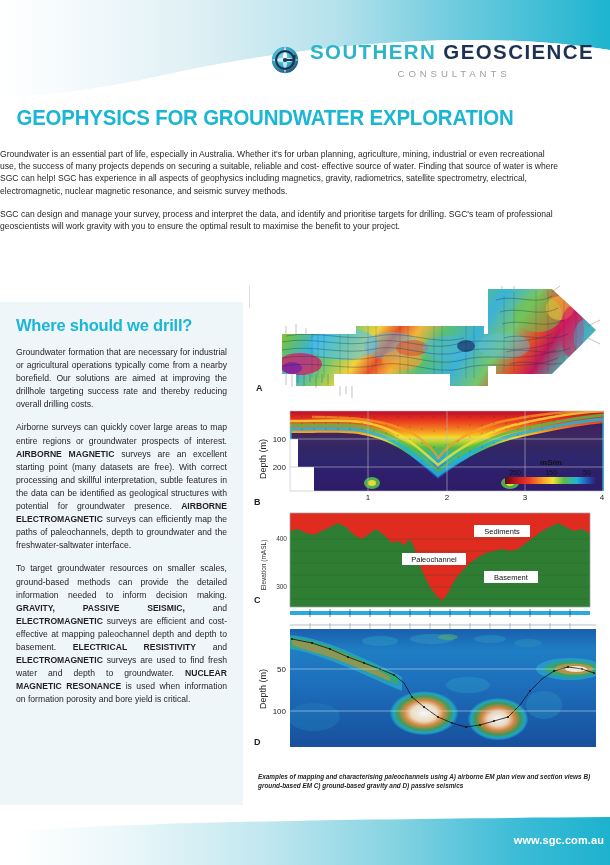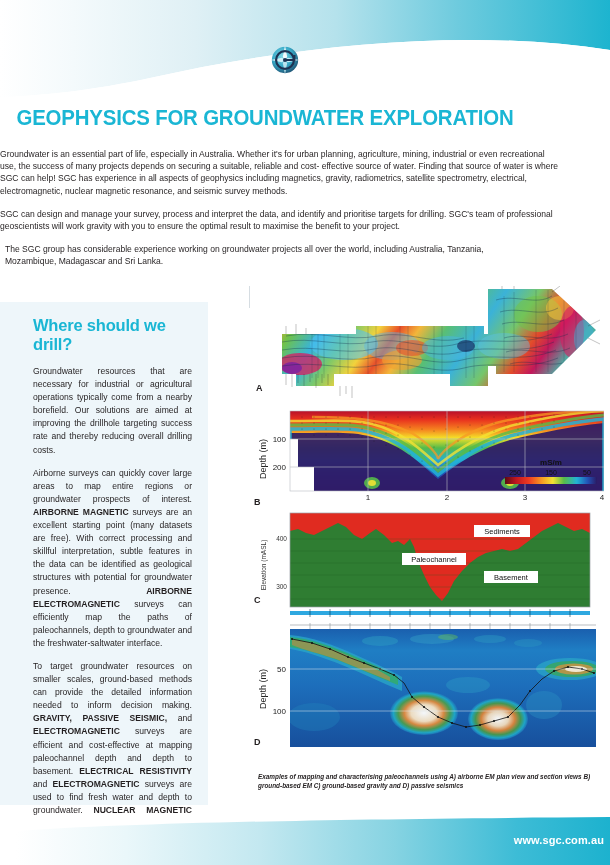--- a/index.html
+++ b/index.html
@@ -69,23 +69,23 @@
     width: 560px;
   }
   .intro .p1 { margin-top: 17px; }
   .intro .p2 { margin-top: 11px; width: 556px; }
   .intro .p3 { margin-top: 11px; width: 520px; }
 
   
   .left-panel {
     position: absolute;
     left: 0; top: 302px;
-    width: 208px; height: 503px;
+    width: 243px; height: 503px;
     background: #eef6fa;
-    padding: 14px 16px 0 33px;
+    padding: 14px 16px 0 16px;
   }
   .panel-heading {
     color: #1ab6d4;
     font-size: 16.5px;
     font-weight: bold;
     letter-spacing: -0.2px;
     margin-bottom: 11px;
   }
   .panel-body p {
     color: #231f20;
@@ -176,34 +176,37 @@
         </defs>
         <circle cx="20" cy="20" r="15.5" fill="url(#lgGrad)"></circle>
         <path d="M20 3 L22.6 16.5 L20 20 L17.4 16.5 Z" fill="#ffffff" opacity="0.92"></path>
         <path d="M20 37 L22.6 23.5 L20 20 L17.4 23.5 Z" fill="#cfeff6" opacity="0.85"></path>
         <path d="M3 20 L16.5 22.6 L20 20 L16.5 17.4 Z" fill="#eafaff" opacity="0.8"></path>
         <path d="M37 20 L23.5 22.6 L20 20 L23.5 17.4 Z" fill="#eafaff" opacity="0.8"></path>
         <circle cx="20" cy="20" r="10.5" fill="none" stroke="#1d3252" stroke-width="2.6"></circle>
         <path d="M20 20 L31 20 L31 14" fill="none" stroke="#1d3252" stroke-width="2.6" stroke-linecap="butt"></path>
         <circle cx="20" cy="20" r="2.4" fill="#1d3252"></circle>
       </svg>
+      <div class="logo-text">
+        <div class="logo-line1"><span class="logo-southern">SOUTHERN</span> <span class="logo-geoscience">GEOSCIENCE</span></div>
+        <div class="logo-line2">CONSULTANTS</div>
+      </div>
     </div>
   </div>
 
   <div class="intro">
     <div class="main-title">GEOPHYSICS FOR GROUNDWATER EXPLORATION</div>
     <p class="p1">Groundwater is an essential part of life, especially in Australia. Whether it's for urban planning, agriculture, mining, industrial or even recreational use, the success of many projects depends on securing a suitable, reliable and cost- effective source of water. Finding that source of water is where SGC can help! SGC has experience in all aspects of geophysics including magnetics, gravity, radiometrics, satellite spectrometry, electrical, electromagnetic, nuclear magnetic resonance, and seismic survey methods.</p>
     <p class="p2">SGC can design and manage your survey, process and interpret the data, and identify and prioritise targets for drilling. SGC's team of professional geoscientists will work gravity with you to ensure the optimal result to maximise the benefit to your project.</p>
-    <p class="p3">The SGC group has considerable experience working on groundwater projects all over the world, including  Australia, Tanzania, Mozambique, Madagascar and Sri Lanka.</p>
   </div>
 
   <div class="left-panel">
     <div class="panel-heading">Where should we drill?</div>
     <div class="panel-body">
-      <p>Groundwater resources that are necessary for industrial or agricultural operations typically come from a nearby borefield. Our solutions are aimed at improving the drillhole targeting success rate and thereby reducing overall drilling costs.</p>
+      <p>Groundwater formation that are necessary for industrial or agricultural operations typically come from a nearby borefield. Our solutions are aimed at improving the drillhole targeting success rate and thereby reducing overall drilling costs.</p>
       <p><span>Airborne surveys can quickly cover large areas to map entire regions or groundwater prospects of interest. </span><b>AIRBORNE MAGNETIC</b><span> surveys are an excellent starting point (many datasets are free). With correct processing and skillful interpretation, subtle features in the data can be identified as geological structures with potential for groundwater presence. </span><b>AIRBORNE ELECTROMAGNETIC</b><span> surveys can efficiently map the paths of paleochannels, depth to groundwater and the freshwater-saltwater interface.</span></p>
       <p><span>To target groundwater resources on smaller scales, ground-based methods can provide the detailed information needed to inform decision making. </span><b>GRAVITY, PASSIVE SEISMIC,</b><span> and </span><b>ELECTROMAGNETIC</b><span> surveys are efficient and cost-effective at mapping paleochannel depth and depth to basement. </span><b>ELECTRICAL RESISTIVITY</b><span> and </span><b>ELECTROMAGNETIC</b><span> surveys are used to find fresh water and depth to groundwater. </span><b>NUCLEAR MAGNETIC RESONANCE</b><span> is used when information on formation porosity and bore yield is critical.</span></p>
     </div>
   </div>
 
   <div class="divider-line"></div>
 
   <div class="figures">
 
     <div class="fig" style="height:115px;">

